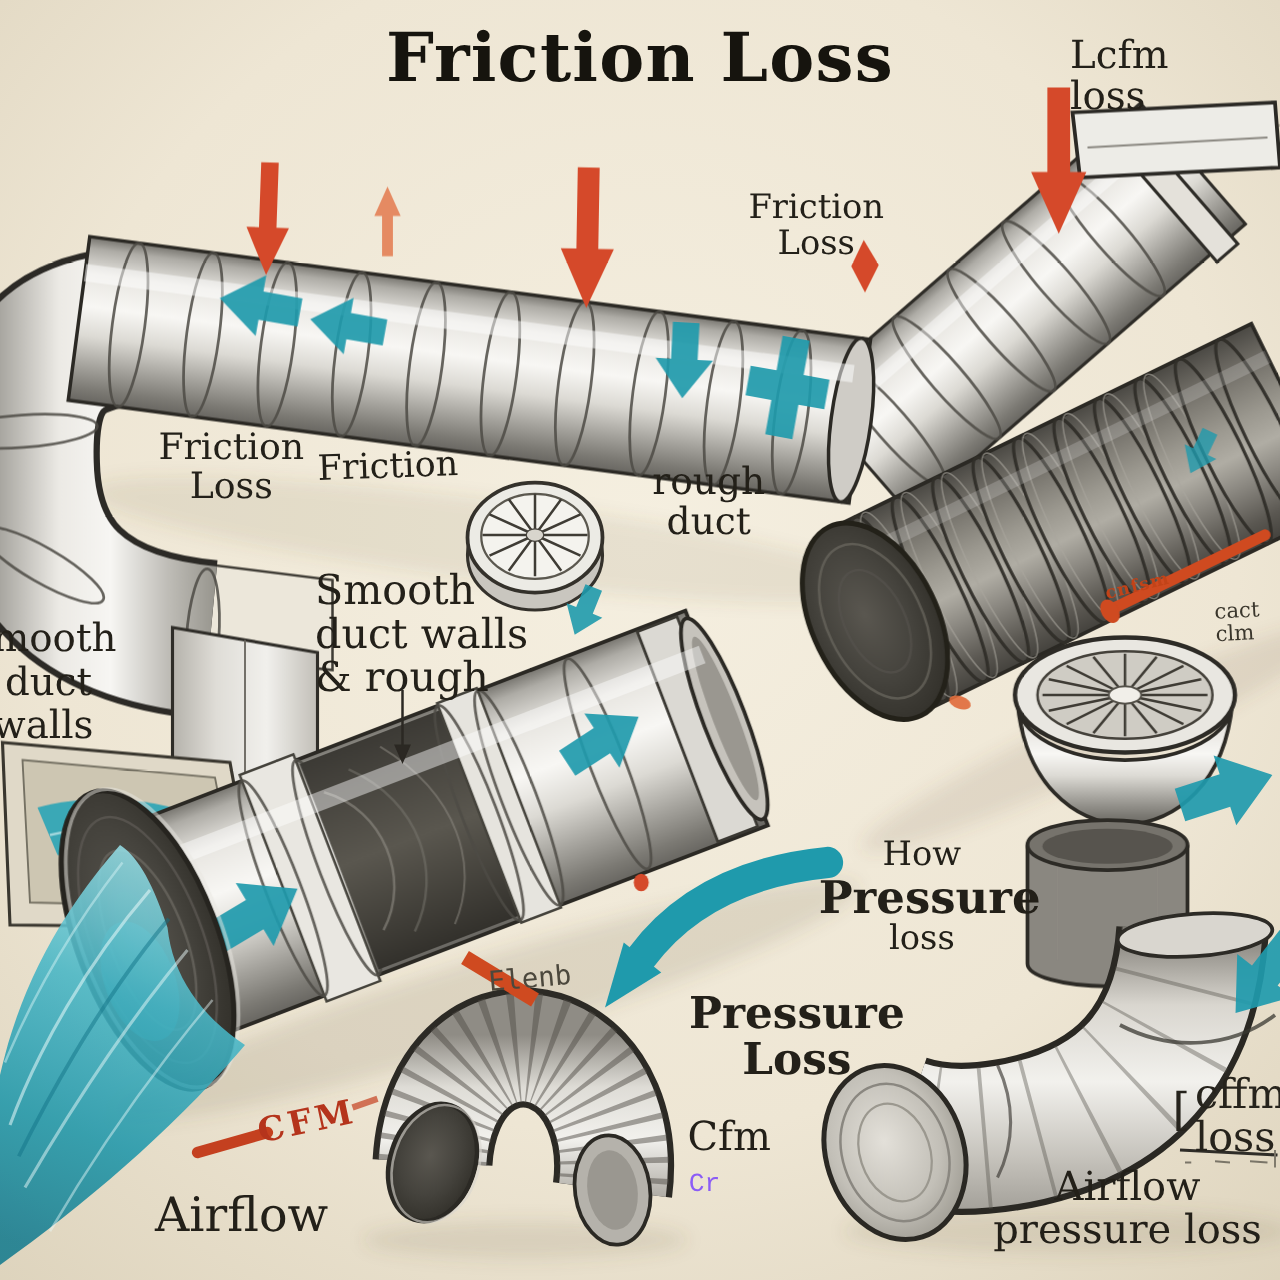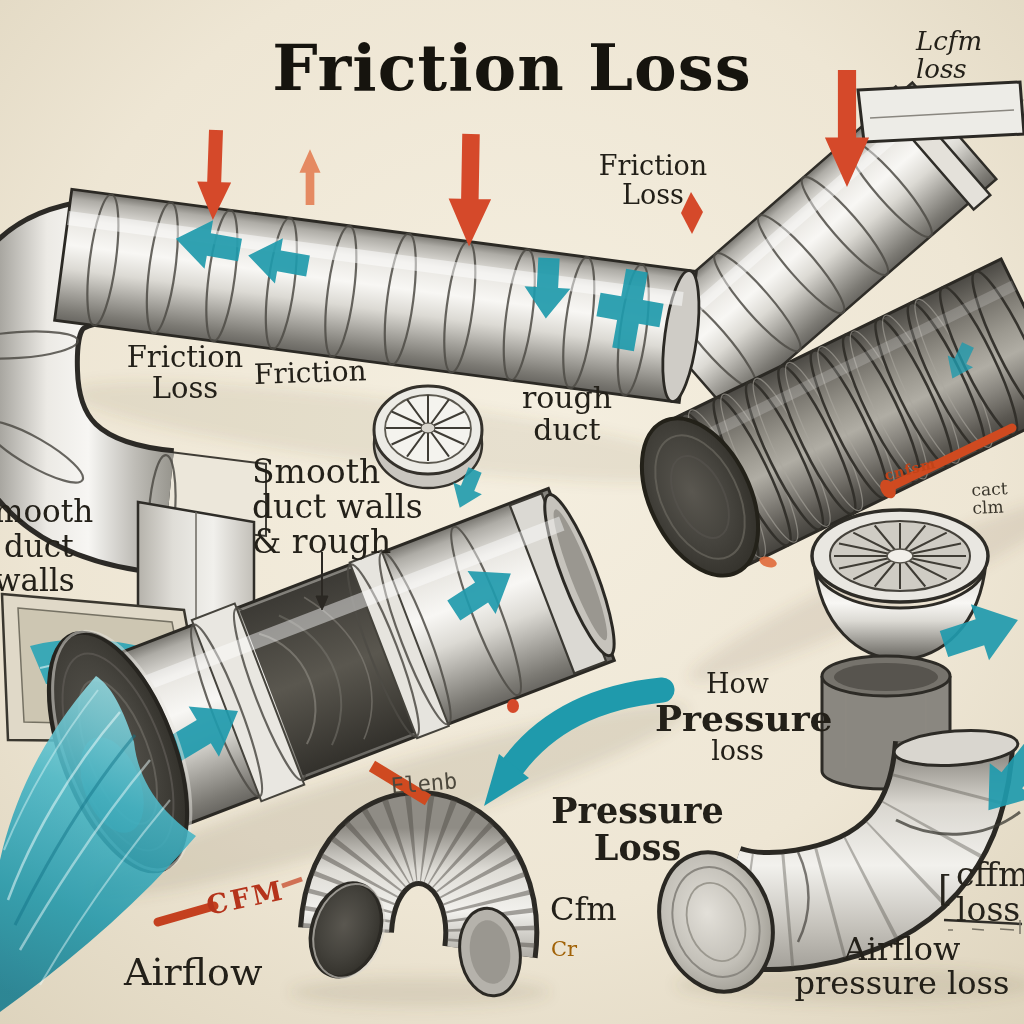--- a/index.html
+++ b/index.html
@@ -2,22 +2,22 @@
 <html><head>
 <meta charset="utf-8">
 <style>
   html,body{margin:0;padding:0;width:1024px;height:1024px;overflow:hidden;}
   .scene{position:relative;width:1024px;height:1024px;overflow:hidden;
          font-family:"DejaVu Serif",serif;}
   .scene svg{position:absolute;left:0;top:0;}
   .labels{position:absolute;left:0;top:0;width:1024px;height:1024px;}
   .lbl{position:absolute;color:#232019;line-height:1.06;white-space:nowrap;}
   .c{text-align:center;}
-  .title{left:0;right:0;top:18px;text-align:center;font-size:64px;font-weight:800;
-         color:#16140e;letter-spacing:1px;margin-top:16px;}
+  .title{left:0;right:0;top:18px;text-align:center;font-size:54px;font-weight:800;
+         color:#16140e;letter-spacing:1px;}
   .rib{fill:none;stroke:#4e4b45;stroke-width:2.2;opacity:.85;}
   .ribd{fill:none;stroke:#302e29;stroke-width:2.6;opacity:.95;}
   .ribl{fill:none;stroke:#aaa79e;stroke-width:1.3;opacity:.6;}
   .spk{stroke:#3f3c35;stroke-width:2;fill:none;}
   .mono{font-family:"DejaVu Sans Mono",monospace;}
 </style>
 </head>
 <body>
 
 <div class="scene">
@@ -345,38 +345,38 @@
   <path d="M944 920 L1022 924" stroke-width="2.5"></path>
   <path d="M948 930 L953 930 M972 929 L984 930 M1000 929 L1014 930" stroke="#7a7568" stroke-width="1.5"></path>
   <path d="M1020 920 L1020 934" stroke="#7a7568" stroke-width="1.5"></path>
 </g>
 </svg>
 
 <div class="labels">
   <div class="lbl title">Friction Loss</div>
 
 
-  <div class="lbl" style="left:916px;top:28px;font-size:26px;font-style:italic;">
+  <div class="lbl" style="left:856px;top:28px;font-size:31px;">
     <div>Lcfm</div>
     <div>loss</div>
   </div>
 
   <div class="lbl c" style="left:585px;top:152px;width:136px;font-size:27px;">
     <div>Friction</div>
     <div>Loss</div>
   </div>
 
   <div class="lbl c" style="left:120px;top:342px;width:130px;font-size:29px;">
     <div>Friction</div>
     <div>Loss</div>
   </div>
 
   <div class="lbl" style="left:254px;top:358px;font-size:28px;transform:rotate(-2deg);">Friction</div>
 
-  <div class="lbl c" style="left:508px;top:382px;width:118px;font-size:30px;">
+  <div class="lbl c" style="left:508px;top:370px;width:118px;font-size:30px;">
     <div>rough</div>
     <div>duct</div>
   </div>
 
   <div class="lbl" style="left:252px;top:455px;font-size:33px;">
     <div>Smooth</div>
     <div>duct walls</div>
     <div>&amp; rough</div>
   </div>
 
@@ -391,21 +391,21 @@
     <div style="font-size:36px;font-weight:600;">Pressure</div>
     <div>loss</div>
   </div>
 
   <div class="lbl c" style="left:545px;top:792px;width:185px;font-size:35px;font-weight:600;">
     <div>Pressure</div>
     <div>Loss</div>
   </div>
 
   <div class="lbl" style="left:550px;top:893px;font-size:32px;">Cfm</div>
-  <div class="lbl" style="left:551px;top:938px;font-size:21px;color:#a16207;">Cr</div>
+  <div class="lbl" style="left:551px;top:938px;font-size:21px;color:#8b5cf6;font-family:Liberation Mono, monospace;">Cr</div>
 
   <div class="lbl mono" style="left:391px;top:772px;font-size:22px;color:#4c483d;transform:rotate(-5deg);">Elenb</div>
 
   <div class="lbl" style="left:206px;top:884px;font-size:27px;font-weight:700;color:#b5341c;letter-spacing:3px;transform:rotate(-12deg);">CFM</div>
 
   <div class="lbl" style="left:884px;top:462px;font-size:14px;font-weight:700;color:#c24318;letter-spacing:1px;transform:rotate(-14deg);">cnfsm</div>
 
   <div class="lbl" style="left:972px;top:480px;font-size:17px;color:#3a362c;transform:rotate(-3deg);">
     <div>cact</div>
     <div>clm</div>

